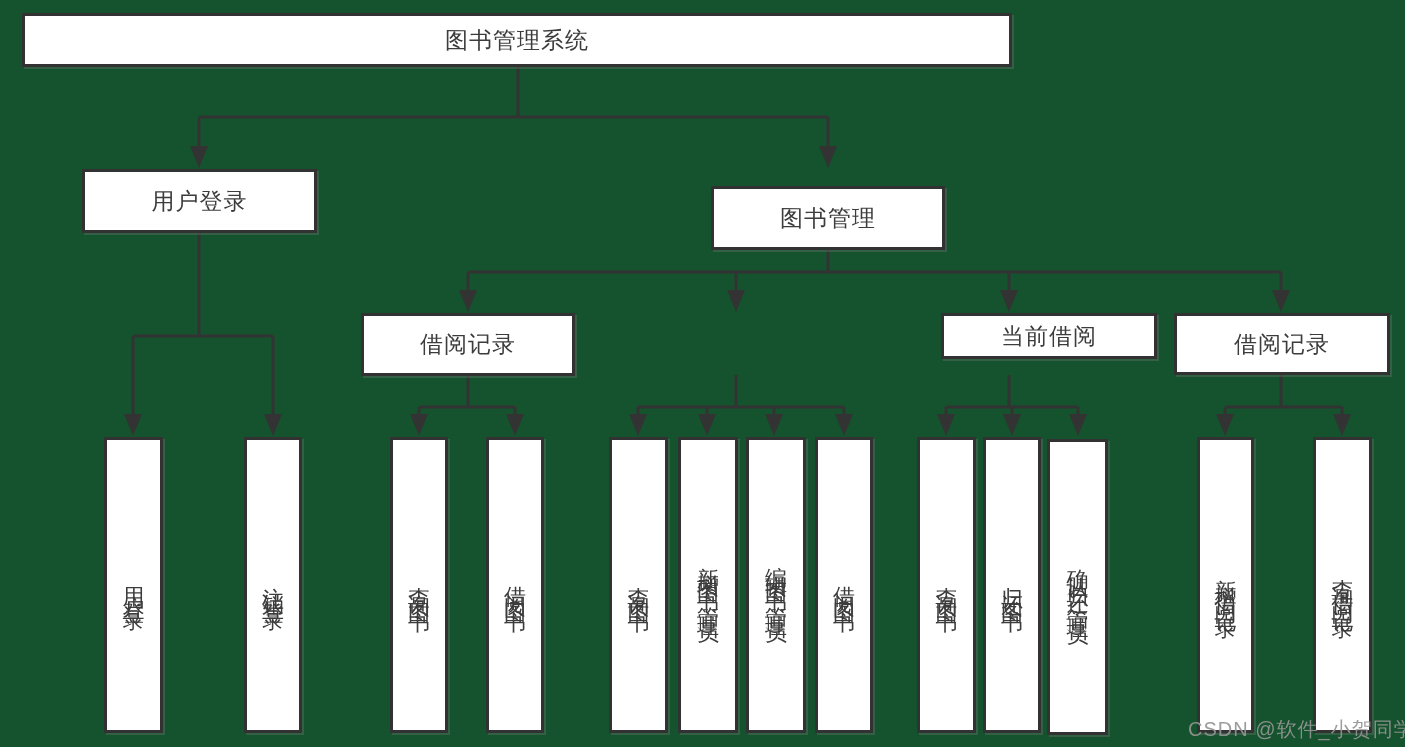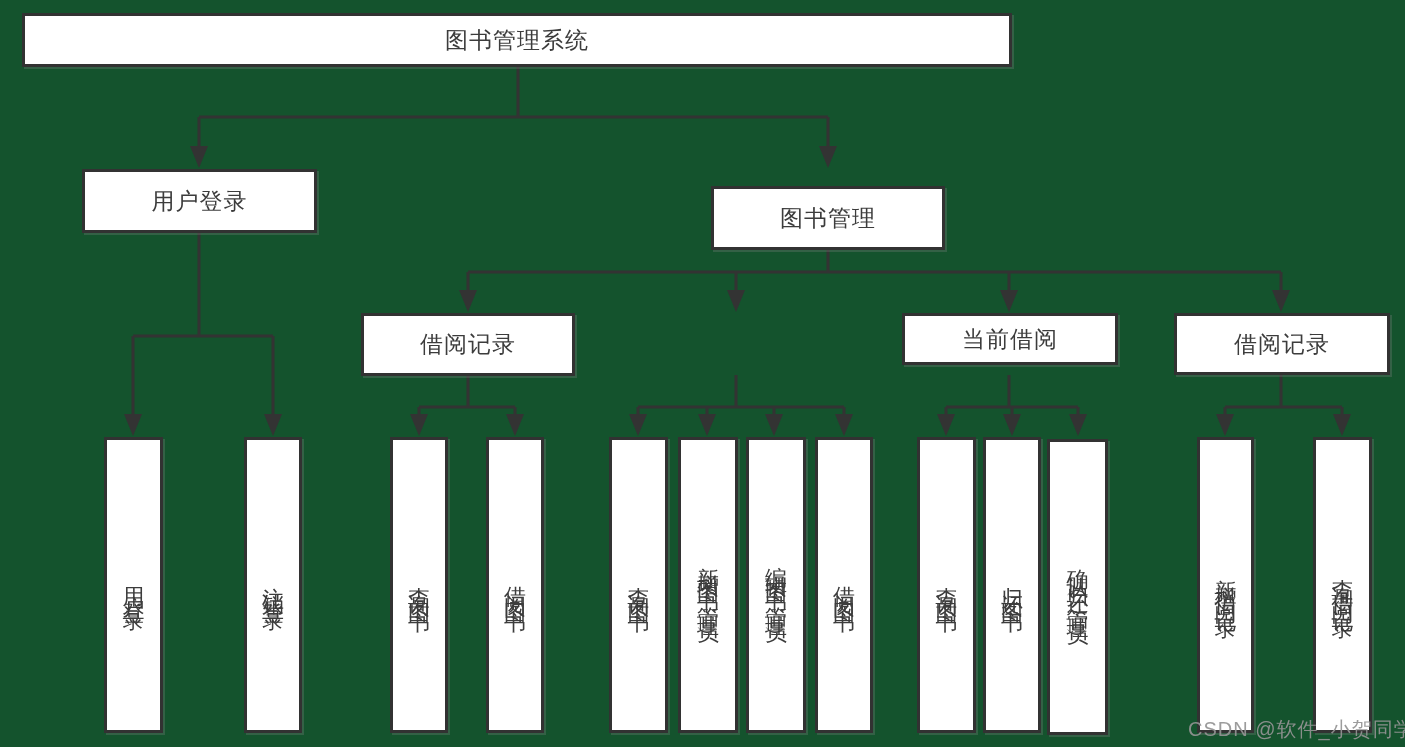--- a/index.html
+++ b/index.html
@@ -91,21 +91,21 @@
   <div class="box h" style="left:82px;top:169px;width:235px;height:64px">
     <span>用户登录</span>
   </div>
   <div class="box h" style="left:711px;top:186px;width:234px;height:64px">
     <span>图书管理</span>
   </div>
 
   <div class="box h" style="left:361px;top:313px;width:214px;height:63px">
     <span>借阅记录</span>
   </div>
-  <div class="box h" style="left:902px;top:313px;width:216px;height:52px">
+  <div class="box h" style="left:941px;top:313px;width:216px;height:46px">
     <span>当前借阅</span>
   </div>
   <div class="box h" style="left:1174px;top:313px;width:216px;height:62px">
     <span>借阅记录</span>
   </div>
 
   <div class="box v" style="left:104px;top:437px;width:59px;height:296px">
     <span>用户登录</span>
   </div>
   <div class="box v" style="left:244px;top:437px;width:58px;height:296px">

